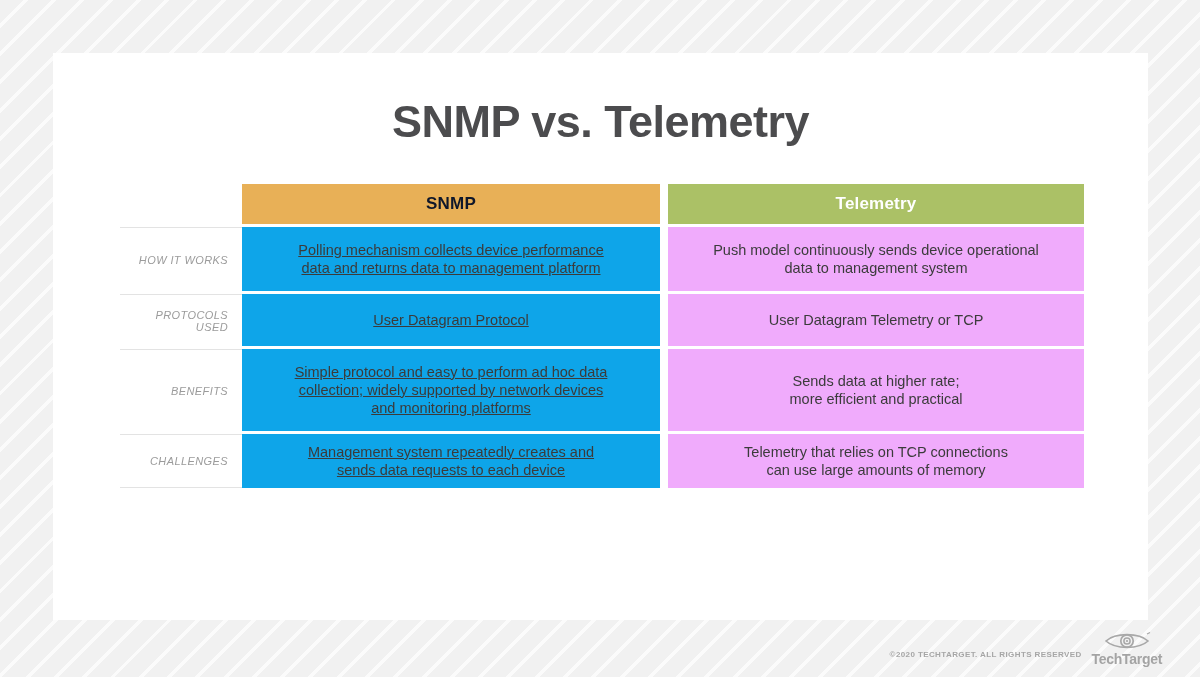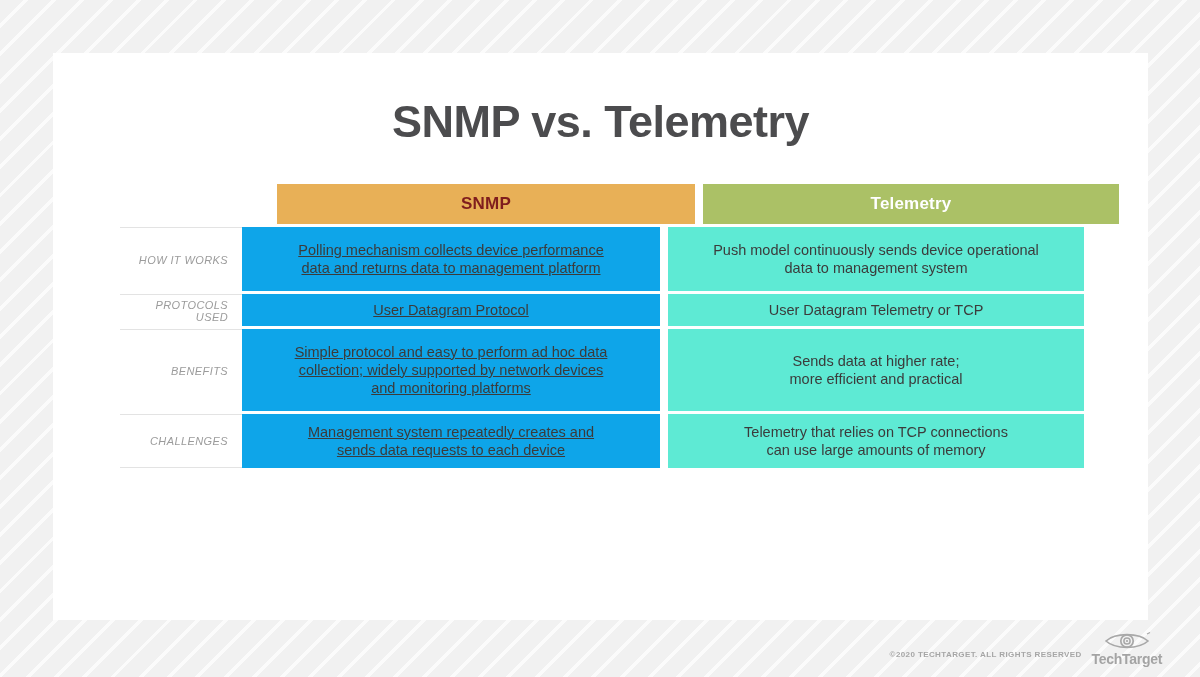--- a/index.html
+++ b/index.html
@@ -31,21 +31,21 @@
     left: 67px; top: 131px;
     width: 964px;
   }
   .row {
     display: flex;
     margin-bottom: 3px;
   }
   .row:last-child { margin-bottom: 0; }
   .row.header-row { height: 40px; }
   .row.r1 { height: 64px; }
-  .row.r2 { height: 32px; justify-content: flex-end; }
+  .row.r2 { height: 52px; justify-content: flex-end; }
   .row.r3 { height: 62px; }
   .row.r4 { height: 82px; }
   .row.r5 { height: 54px; }
   .label-cell {
     width: 122px;
     flex: 0 0 122px;
     display: flex;
     align-items: center;
     justify-content: flex-end;
     padding-right: 14px;
@@ -65,35 +65,34 @@
     text-align: center;
     white-space: pre-line;
     font-size: 14.5px;
     line-height: 1.26;
     color: #3b3b3b;
   }
   .col-snmp { width: 418px; flex: 0 0 418px; }
   .col-tel  { width: 416px; flex: 0 0 416px; }
   .snmp-header {
     background: #e8b057;
-    color: #7f1d1d;
+    color: #0f172a;
     font-weight: 700;
     font-size: 17px;
     letter-spacing: 0.2px;
-    margin-left: 35px;
   }
   .tel-header {
     background: #abc166;
     color: #ffffff;
     font-weight: 700;
     font-size: 17px;
     letter-spacing: 0.2px;
   }
   .snmp-cell { background: #0ea5e9; text-decoration: underline; }
-  .tel-cell  { background: #5eead4; }
+  .tel-cell  { background: #f0abfc; }
   .footer {
     position: absolute;
     right: 38px; top: 630px;
     display: flex;
     align-items: center;
     gap: 10px;
   }
   .copyright {
     font-size: 8px;
     font-weight: 700;

